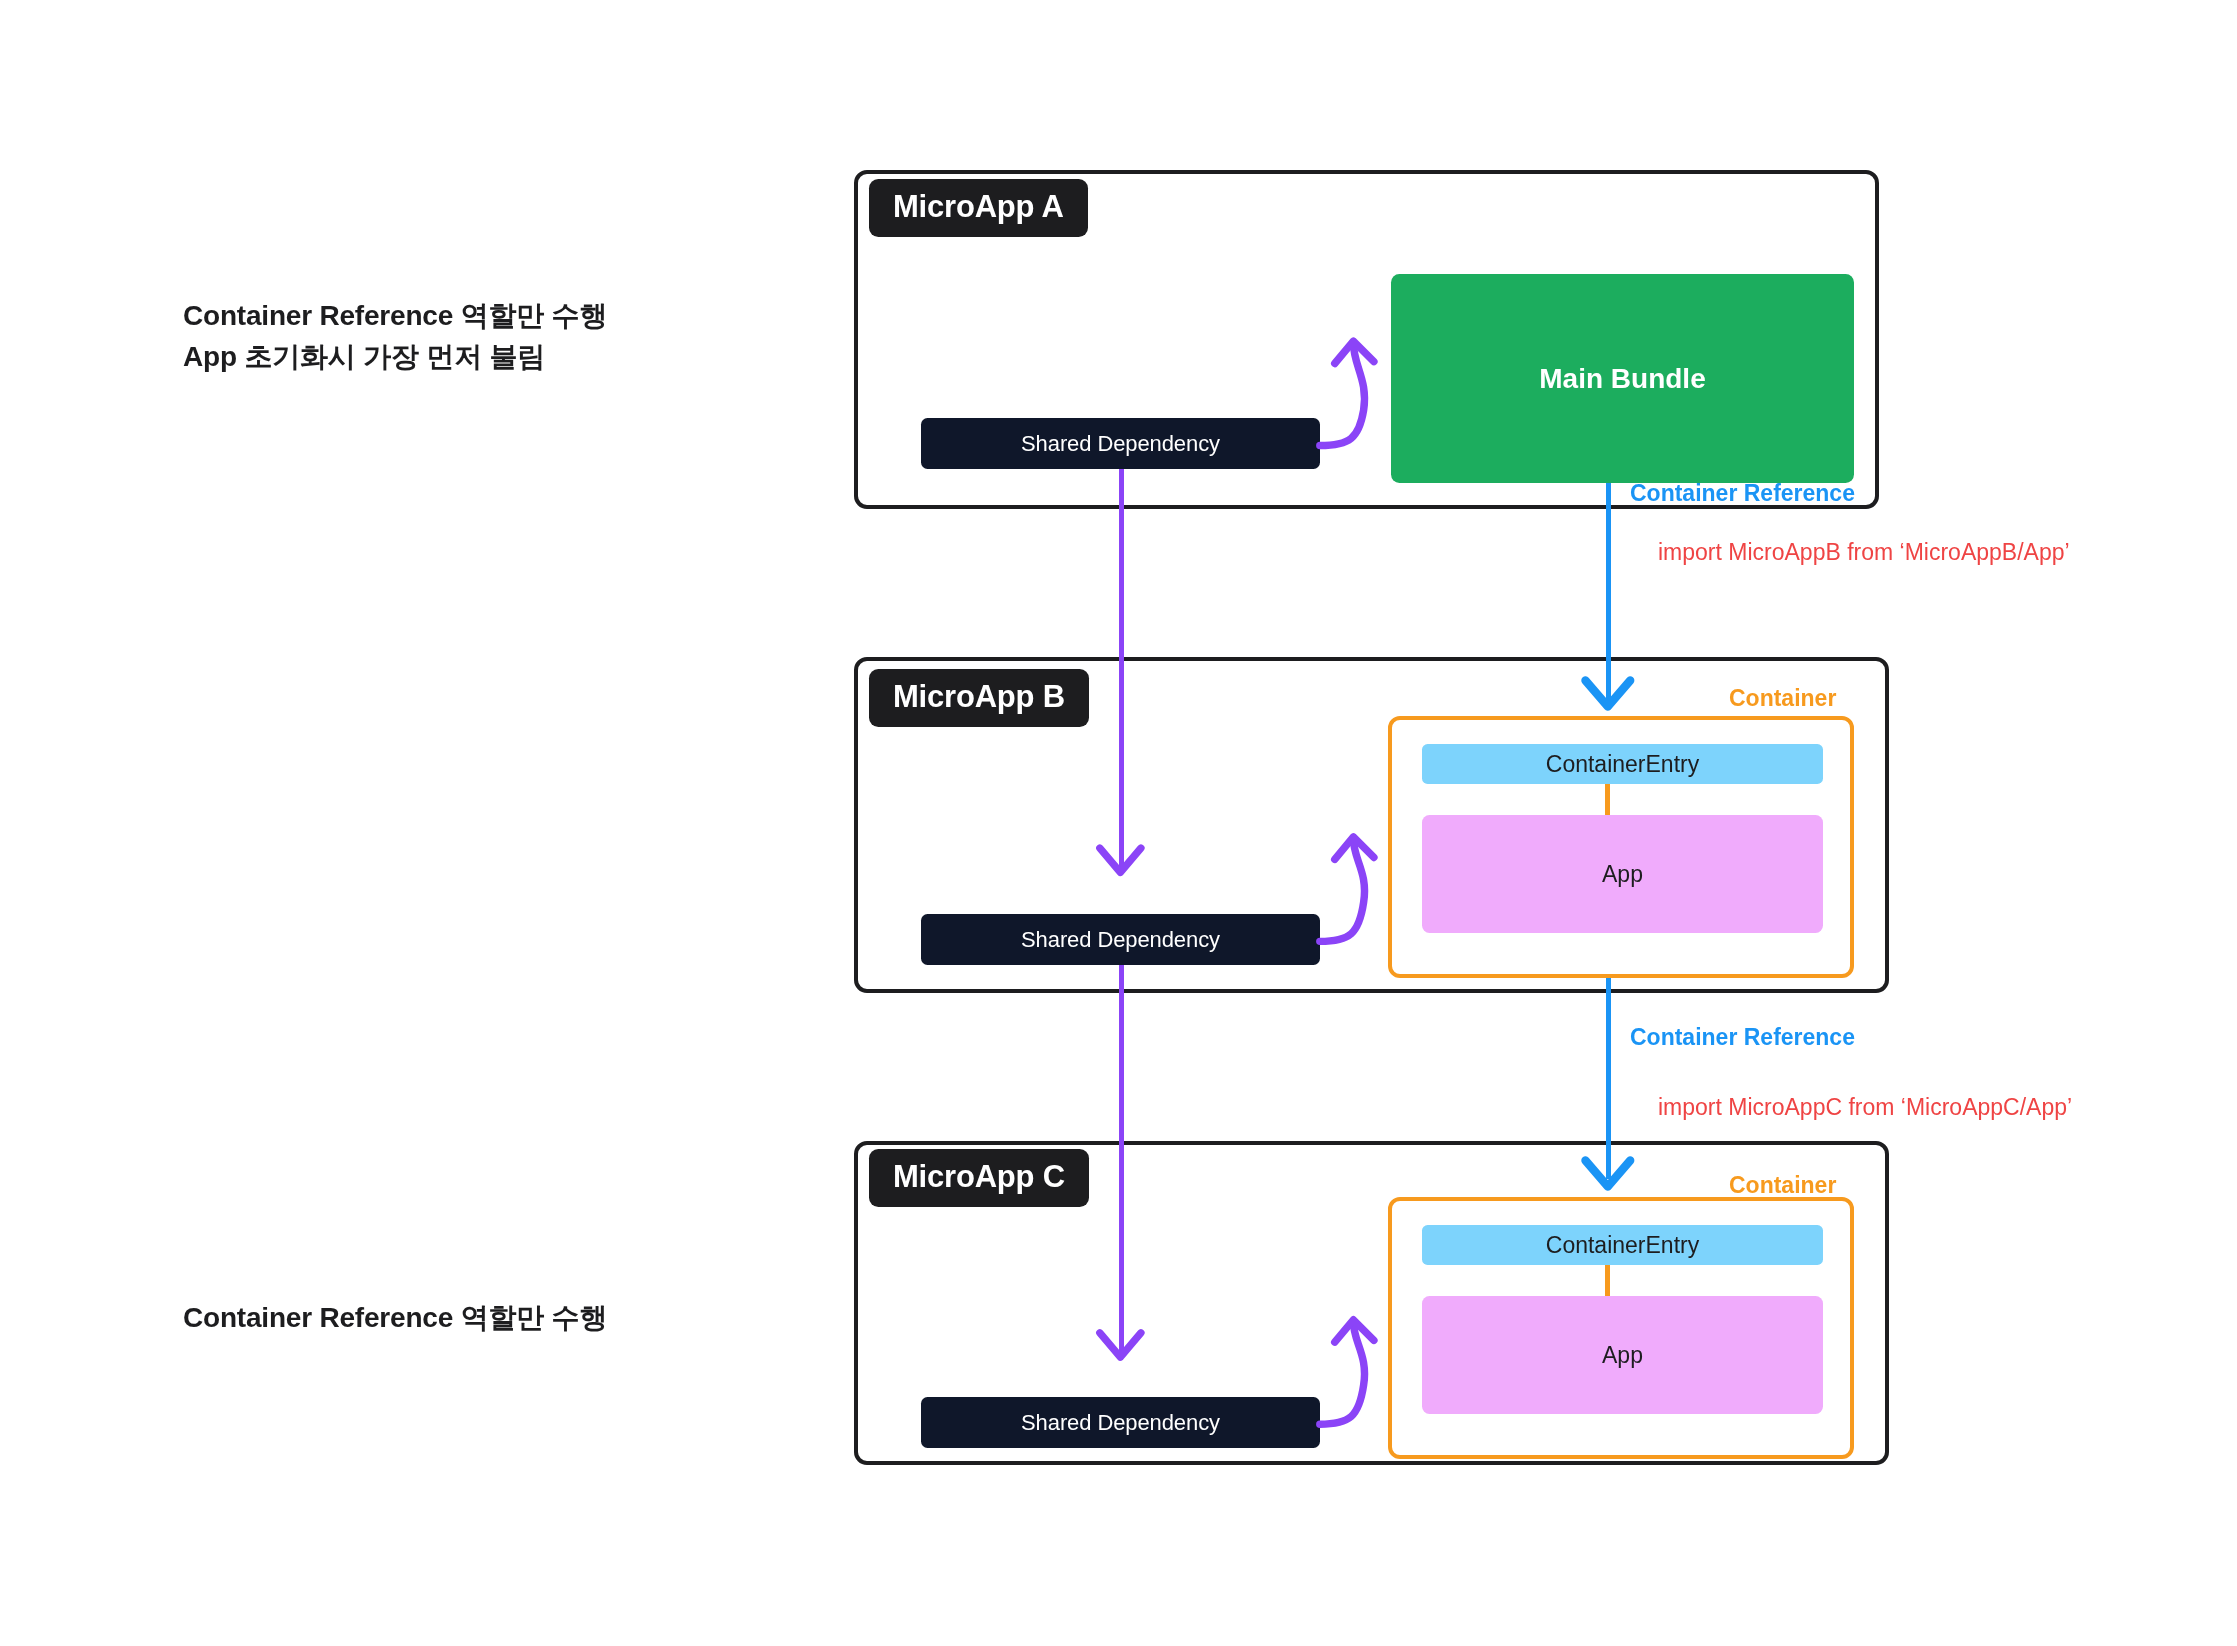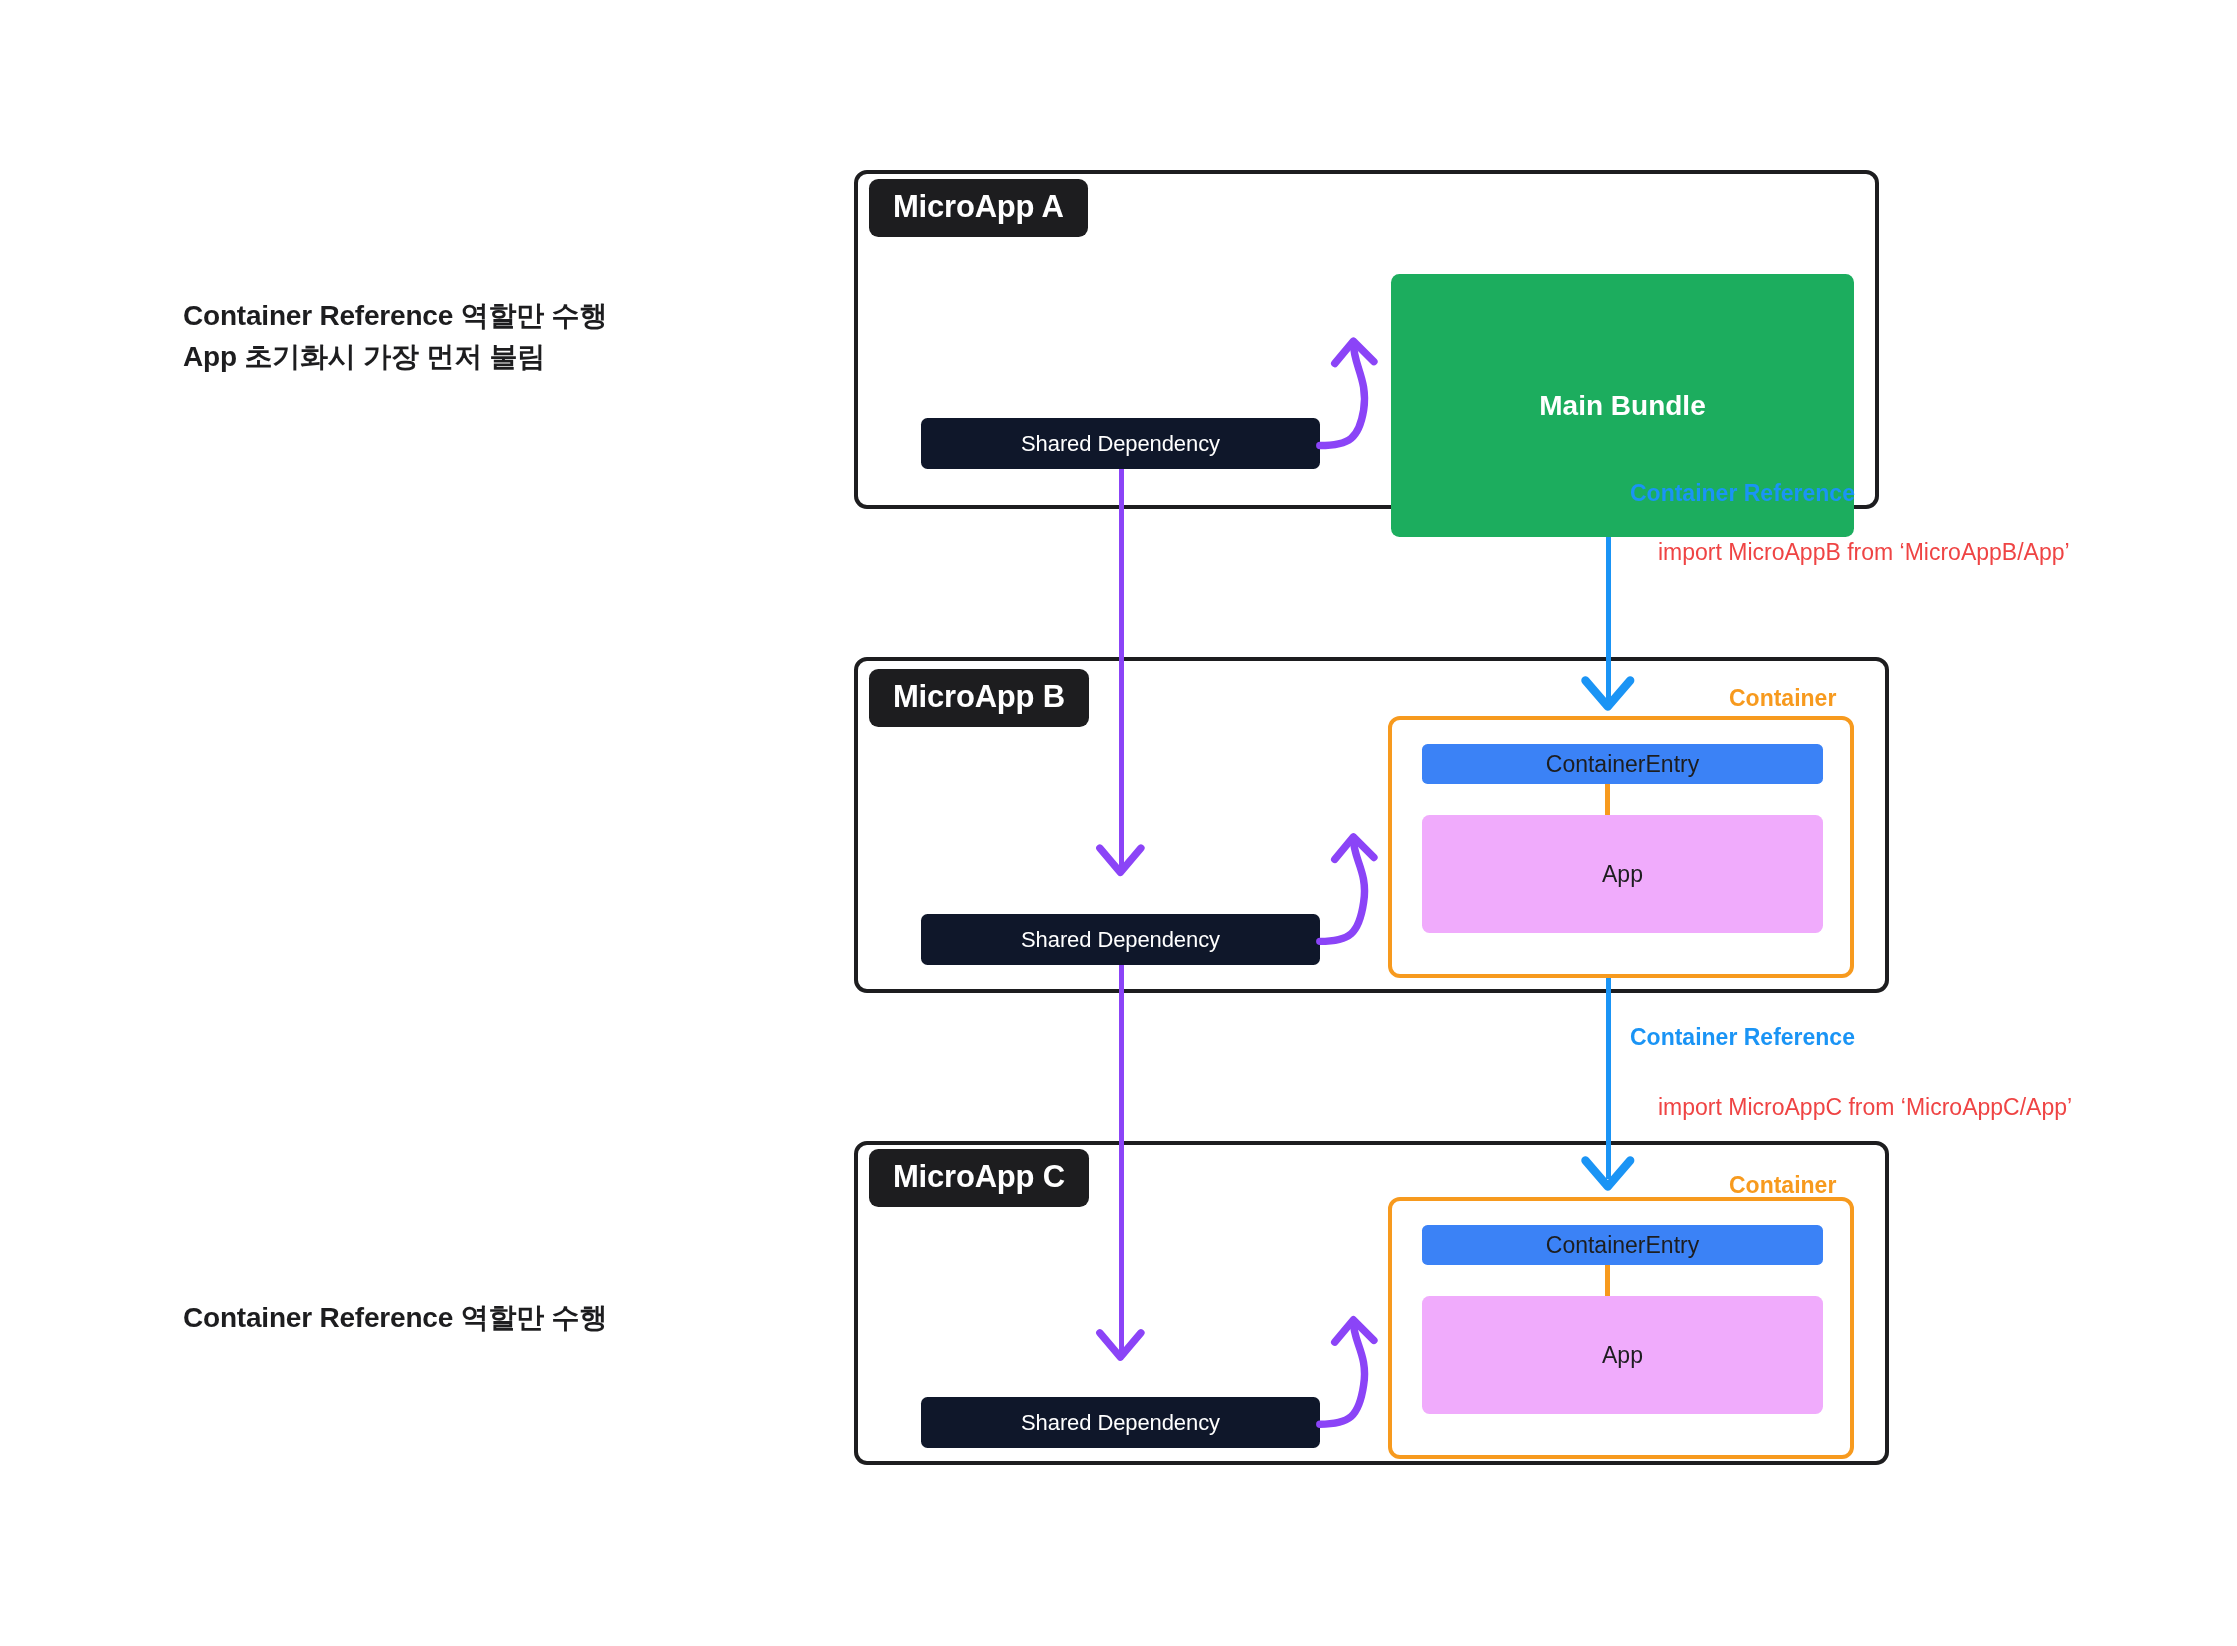--- a/index.html
+++ b/index.html
@@ -65,21 +65,21 @@
     z-index:4;
     letter-spacing:-0.1px;
   }
   #shared-dep-a{left:921px;top:418px;width:399px;height:51px;}
   #shared-dep-b{left:921px;top:914px;width:399px;height:51px;}
   #shared-dep-c{left:921px;top:1397px;width:399px;height:51px;}
 
   
   #main-bundle{
     position:absolute;
-    left:1391px;top:274px;width:463px;height:263px;
+    left:1391px;top:274px;width:463px;height:209px;
     background:#1cad5e;
     color:#ffffff;
     font-weight:bold;
     font-size:28px;
     border-radius:8.4px;
     display:flex;align-items:center;justify-content:center;
     z-index:4;
   }
 
   
@@ -100,21 +100,21 @@
     font-weight:bold;
     font-size:23px;
     z-index:5;
     white-space:nowrap;
   }
   #container-label-b{left:1729px;top:685px;}
   #container-label-c{left:1729px;top:1172px;}
 
   .container-entry{
     position:absolute;
-    background:#3b82f6;
+    background:#7dd3fc;
     color:#1d1d1f;
     font-size:23px;
     border-radius:5.6px;
     display:flex;align-items:center;justify-content:center;
     z-index:5;
   }
   #entry-b{left:1422px;top:744px;width:401px;height:40px;}
   #entry-c{left:1422px;top:1225px;width:401px;height:40px;}
 
   .entry-connector{

